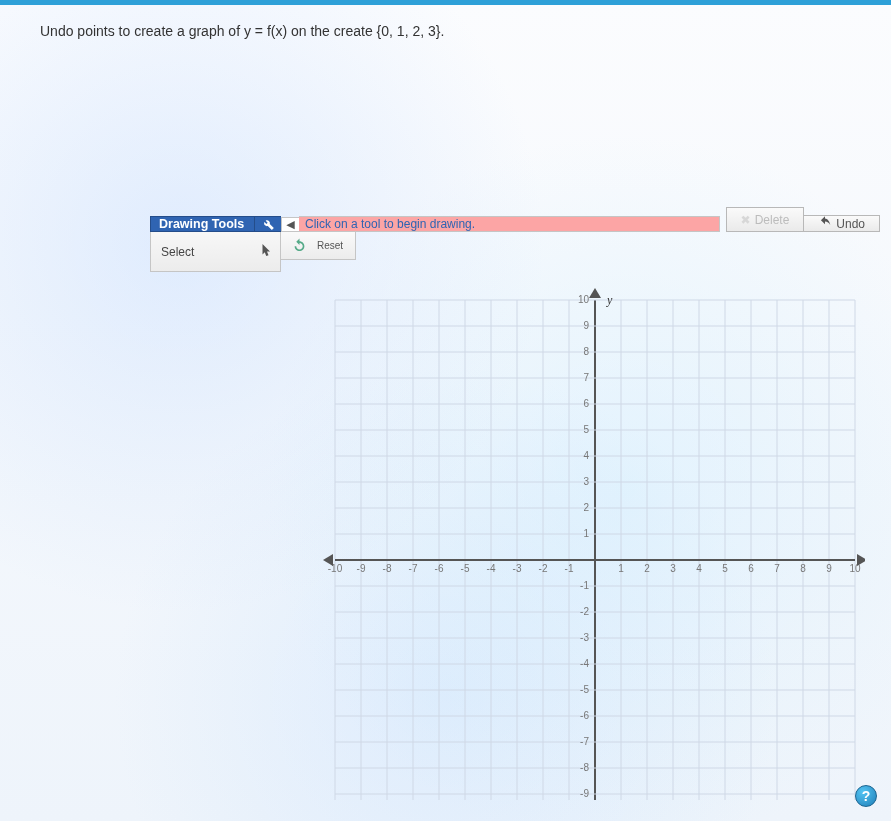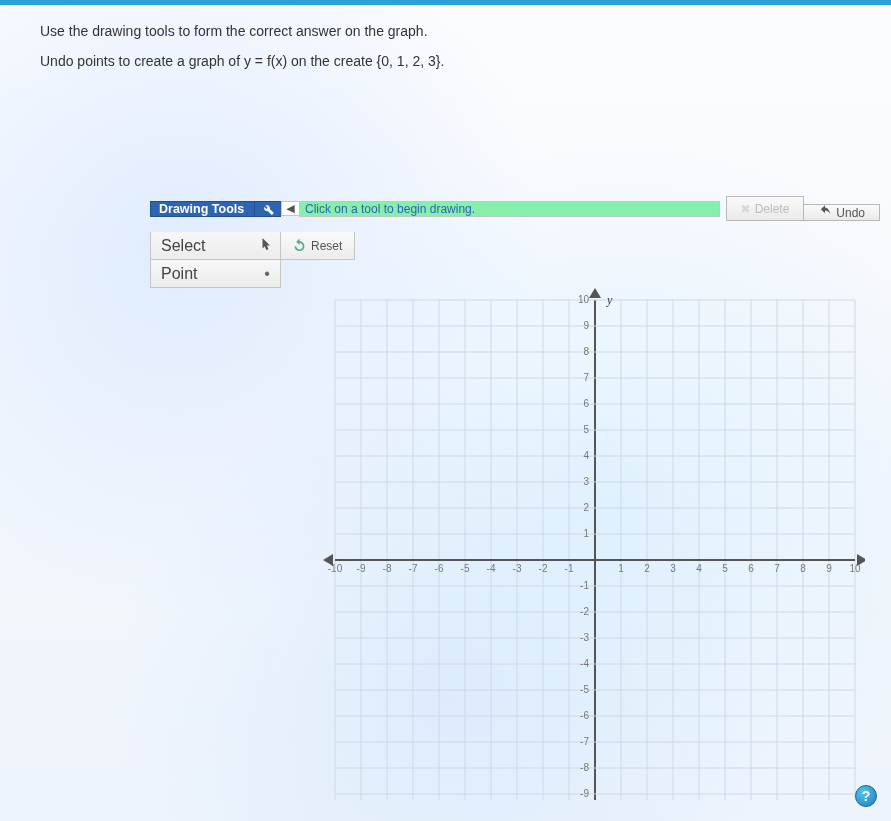--- a/index.html
+++ b/index.html
@@ -29,21 +29,21 @@
   .panel {
     position: absolute;
     left: 150px;
     top: 180px;
     width: 730px;
     display: flex;
     flex-direction: column;
   }
   .header-row {
     display: flex;
-    align-items: center;
+    align-items: flex-end;
     height: 47px;
   }
   .dt-cell {
     width: 105px;
     background: #2f64b2;
     color: #fff;
     font-size: 12.5px;
     font-weight: bold;
     display: flex;
     align-items: center;
@@ -60,21 +60,21 @@
   .arrow-cell {
     width: 18px;
     background: #fff;
     border: 1px solid #c5c5c5;
     border-right: none;
     display:flex;align-items:center;justify-content:center;
     color:#555;font-size:11px;
   }
   .hint-cell {
     flex: 1;
-    background: #86efac;
+    background: #fca5a5;
     color: #2f64b2;
     font-size: 12px;
     display: flex;
     align-items: center;
     padding-left: 6px;
     border: 1px solid #c5c5c5;
     border-left: none;
   }
   .btn-group {
     display: flex;
@@ -98,48 +98,48 @@
     align-items:flex-start;
   }
   .tool-list {
     width: 131px;
     display:flex;
     flex-direction:column;
   }
   .tool-item {
     display:flex;
     align-items:center;
-    height: 28px;
+    height: 40px;
     background: linear-gradient(#f7f7f7,#ececec);
     border: 1px solid #c5c5c5;
     border-top: none;
-    font-size: 16px;
+    font-size: 12px;
     color: #444;
     padding: 0 6px 0 10px;
     cursor: pointer;
     justify-content: space-between;
   }
   .tool-icon { width:14px; text-align:center; color:#666; }
   .canvas-col {
     flex:1;
   }
   .reset-row {
     height:28px;
     display:flex;
     align-items:stretch;
   }
   .reset-btn {
     display:flex;
     align-items:center;
-    gap:5px;
+    gap:11px;
     background: linear-gradient(#fafafa,#ececec);
     border: 1px solid #c5c5c5;
     border-top:none;
     border-left:none;
-    font-size: 12px;
+    font-size: 10px;
     color:#555;
     padding:0 12px;
     cursor:pointer;
   }
   .graph-wrap {
     padding: 20px 0 0 24px;
   }
   .graph {
     position: relative;
     width: 560px;
@@ -159,21 +159,20 @@
     color:#fff;font-weight:bold;font-size:14px;
     display:flex;align-items:center;justify-content:center;
     border:1px solid #1a6490;
     cursor:pointer;
   }
 </style>
 </head>
 <body>
 
 <div class="question-area">
-  <p>Use the drawing tools to form the correct answer on the graph.</p>
   <p>
     <span>Undo points to create a graph of </span><span class="domain">y = f(x)</span><span> on the create </span><span>{0, 1, 2, 3}</span><span>.</span>
   </p>
 </div>
 
 <div class="panel">
   <div class="header-row">
     <div class="dt-cell">Drawing Tools</div>
     <div class="wrench-cell">
       <svg width="14" height="14" viewBox="0 0 24 24">
@@ -200,24 +199,20 @@
 
   <div class="body-row">
     <div class="tool-list">
       <div class="tool-item">
         <span>Select</span>
         <span class="tool-icon">
           <svg width="12" height="14" viewBox="0 0 16 18">
               <path fill="#555" d="M2 1l0 14 3-3 2 5 3-1-2-5 4 0z"></path>
             </svg>
         </span>
-      </div>
-      <div class="tool-item">
-        <span>Point</span>
-        <span class="tool-icon">•</span>
       </div>
     </div>
 
     <div class="canvas-col">
       <div class="reset-row">
         <div class="reset-btn">
           <span>
             <svg width="13" height="13" viewBox="0 0 24 24">
                 <path fill="#5a8" d="M12 5V1L6 7l6 6V9c3.3 0 6 2.7 6 6s-2.7 6-6 6-6-2.7-6-6H3c0 5 4 9 9 9s9-4 9-9-4-9-9-9z"></path>
               </svg>

